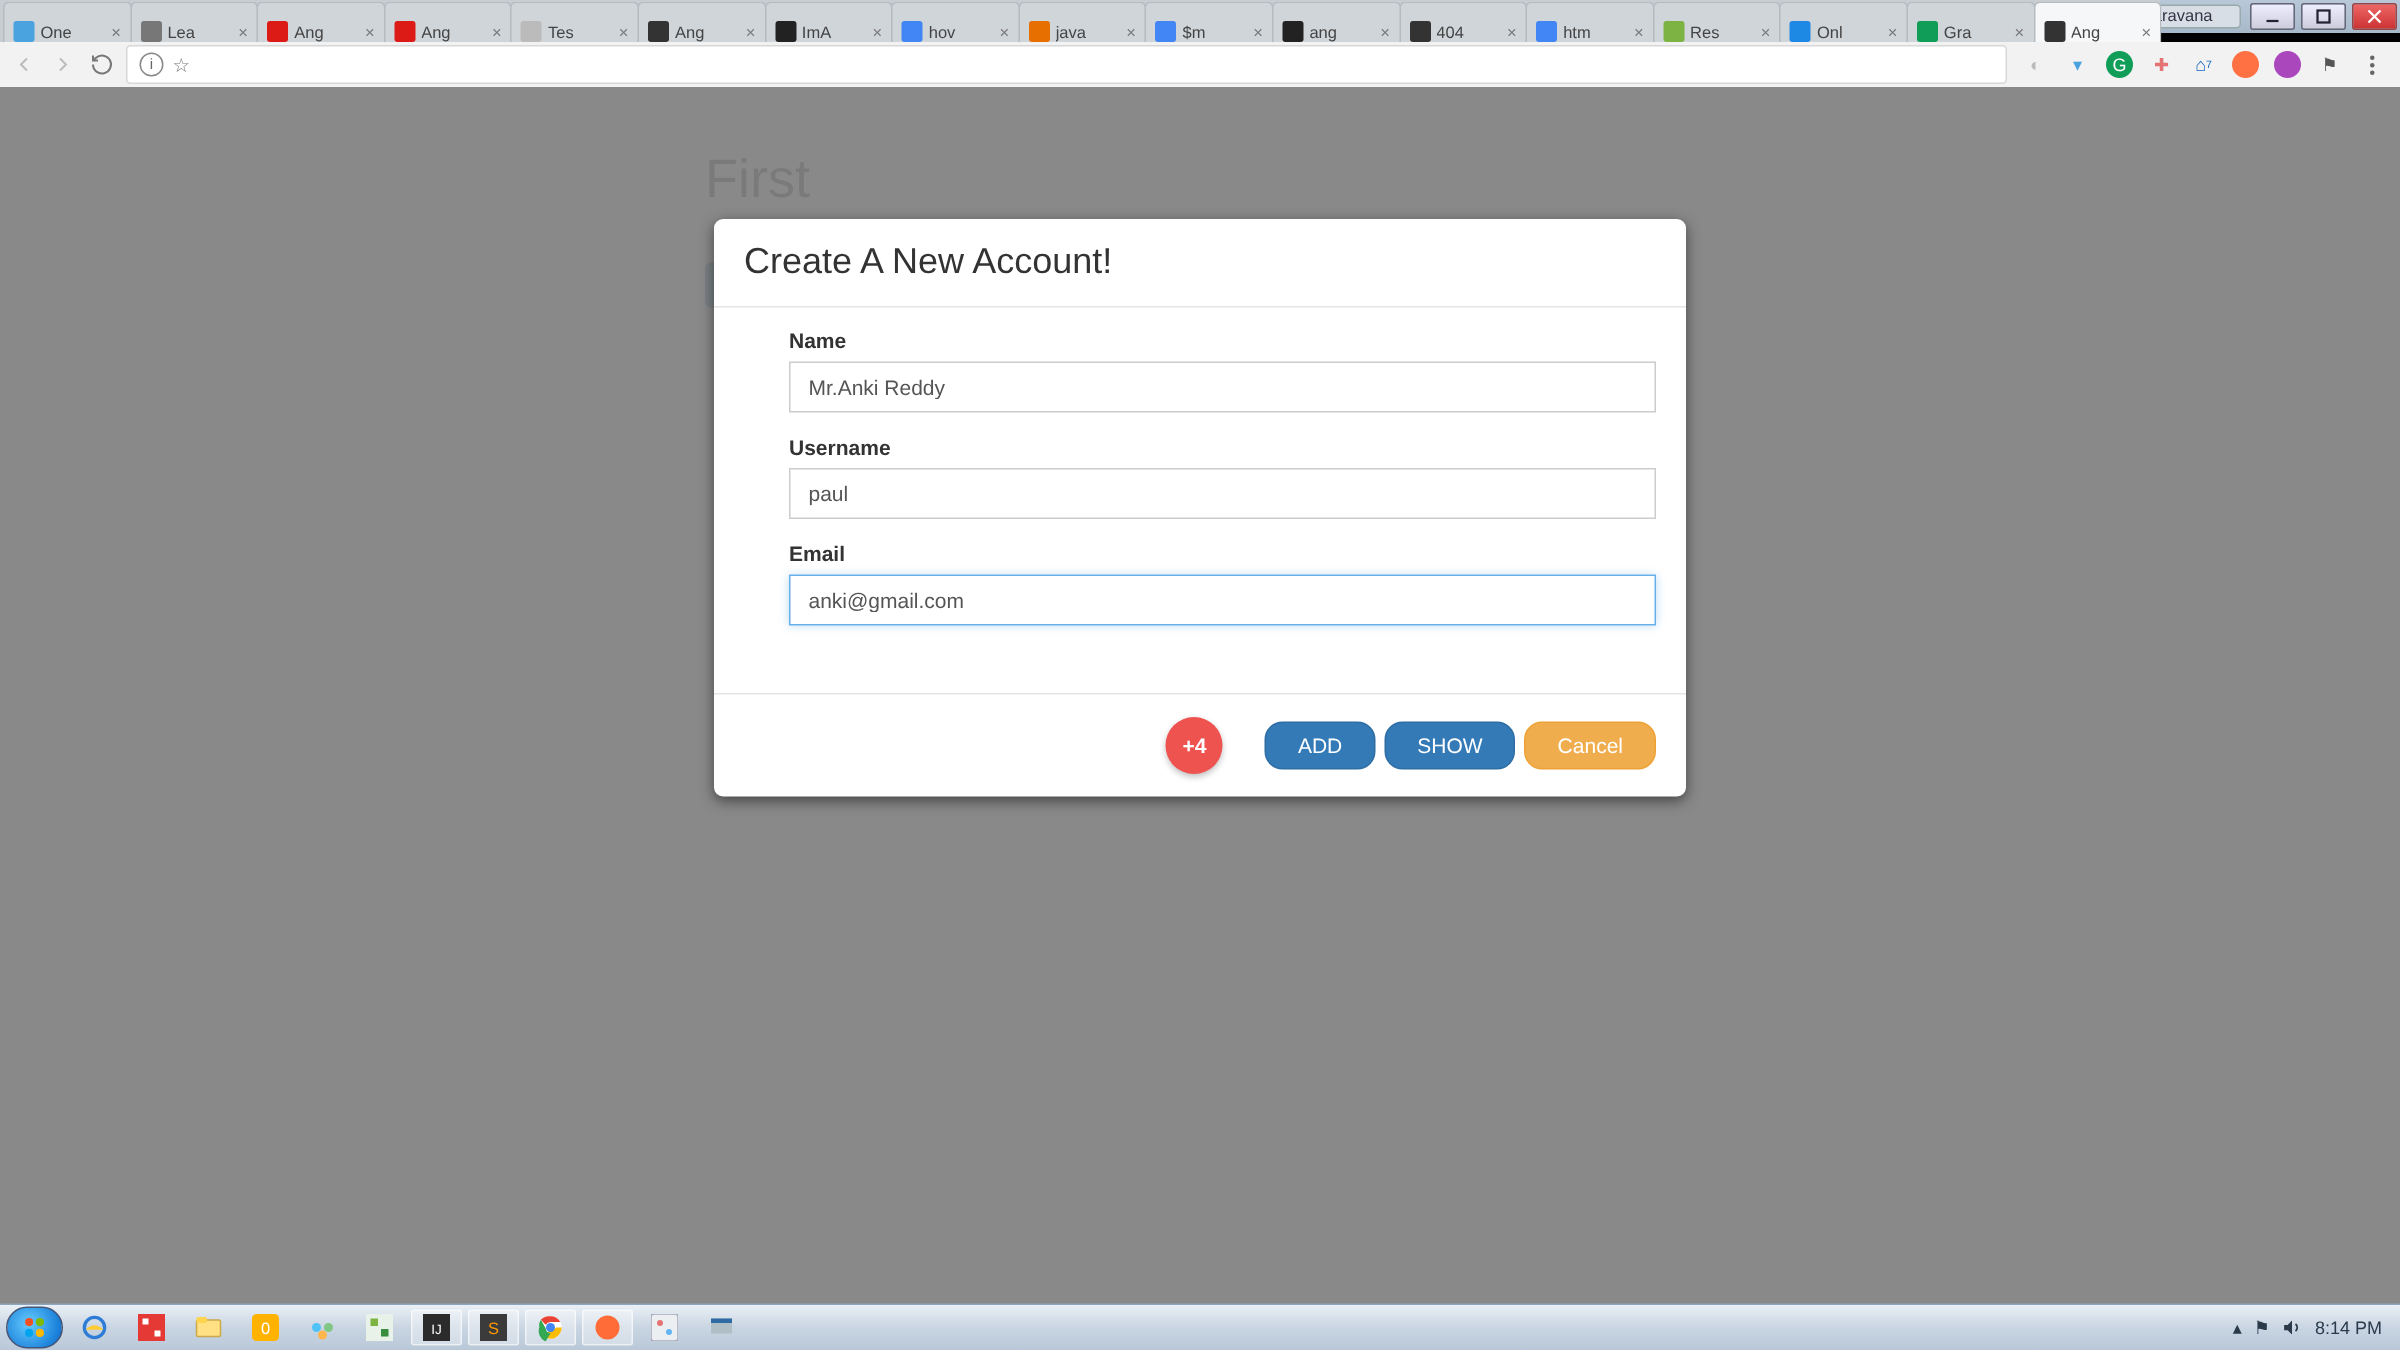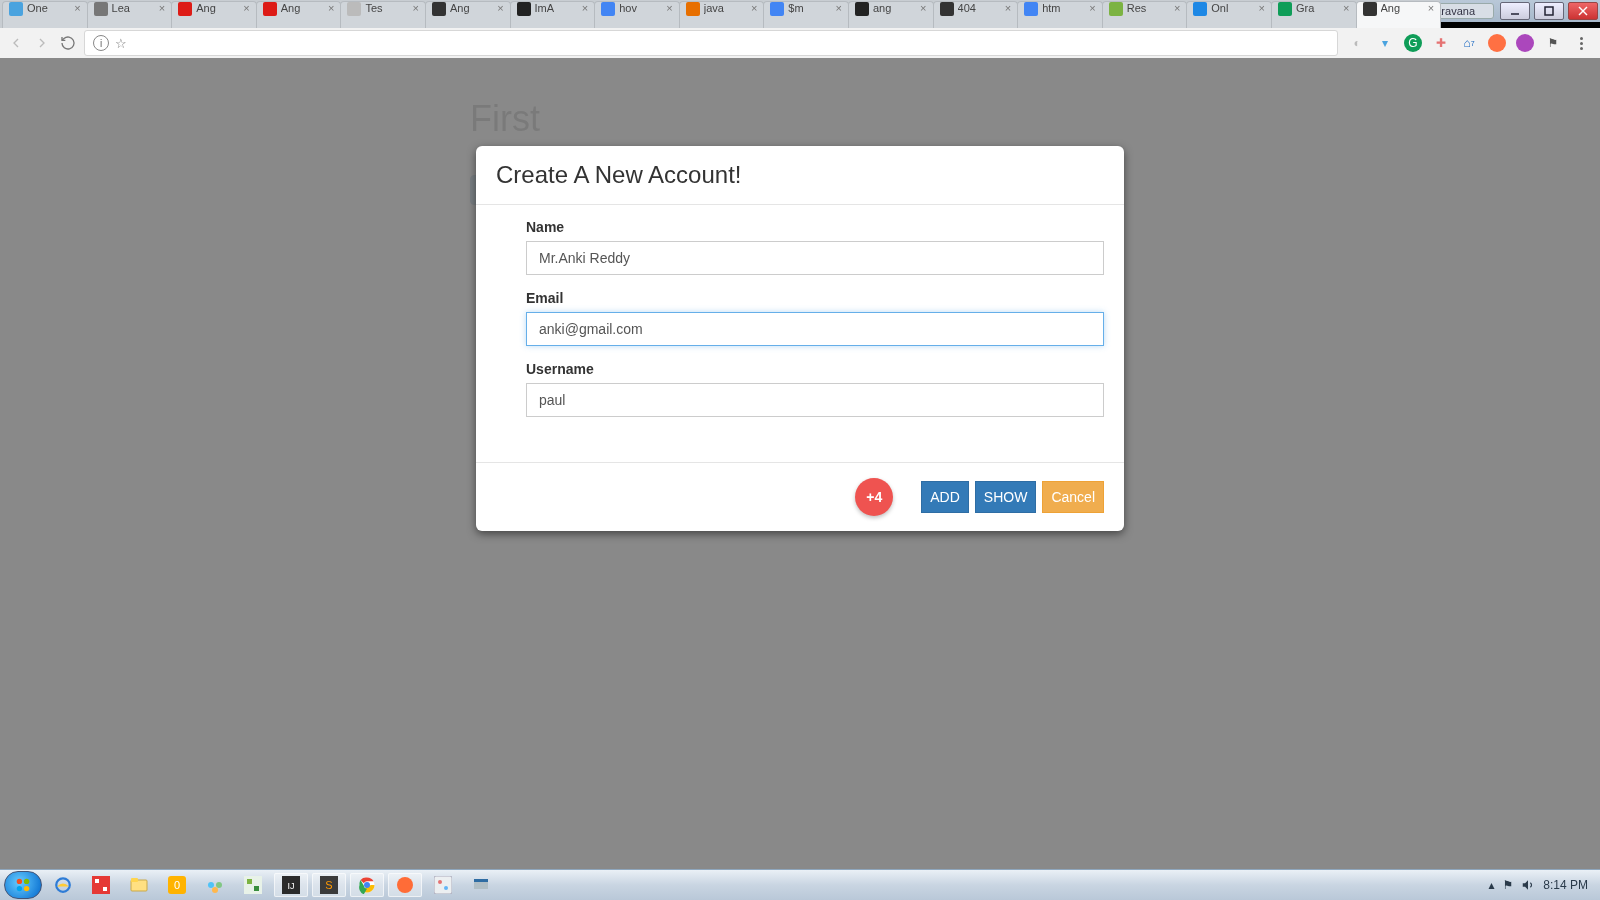--- a/index.html
+++ b/index.html
@@ -24,21 +24,21 @@
   }
   html,body{margin:0;padding:0;width:1600px;height:900px;font-family:"Helvetica Neue",Helvetica,Arial,sans-serif;color:var(--text);overflow:hidden;background:#000;}
   
   .desk-top{position:absolute;top:0;left:0;right:0;height:22px;background:linear-gradient(#b9c8d8,#a7b8cb);display:flex;align-items:center;justify-content:flex-end;font-size:11px;}
   .desk-top .user{background:#d8dee6;border:1px solid #9aa;border-radius:3px;padding:1px 18px 1px 8px;margin-right:4px;color:#334;}
   .winbtn{width:28px;height:16px;margin:0 2px;border:1px solid #667;border-radius:2px;background:linear-gradient(#eef,#ccd);display:flex;align-items:center;justify-content:center;font-size:10px;color:#223;}
   .winbtn.close{background:linear-gradient(#e66,#c33);color:#fff;border-color:#944;}
   .winbtn svg{width:10px;height:10px;}
   
   .tab-strip{position:absolute;top:0;left:0;right:160px;height:28px;background:#c8cdd2;display:flex;align-items:flex-end;padding-left:2px;}
-  .tab-strip .tab{height:26px;flex:1;max-width:80px;min-width:40px;display:flex;align-items:flex-start;gap:4px;padding:0 6px;background:#d0d5da;border:1px solid #b6bbc0;border-bottom:none;border-top-left-radius:4px;border-top-right-radius:4px;margin-right:-1px;font-size:11px;color:#444;overflow:hidden;}
+  .tab-strip .tab{height:26px;flex:1;max-width:80px;min-width:40px;display:flex;align-items:flex-end;gap:4px;padding:0 6px;background:#d0d5da;border:1px solid #b6bbc0;border-bottom:none;border-top-left-radius:4px;border-top-right-radius:4px;margin-right:-1px;font-size:11px;color:#444;overflow:hidden;}
   .tab-strip .tab.active{background:#f6f7f8;}
   .tab .favicon{width:14px;height:14px;flex:0 0 14px;border-radius:2px;}
   .tab .ttxt{white-space:nowrap;overflow:hidden;text-overflow:clip;flex:1;}
   .tab .tclose{font-size:11px;color:#777;flex:0 0 auto;}
   
   .addr-row{position:absolute;top:28px;left:0;right:0;height:30px;background:var(--chrome-bg);display:flex;align-items:center;padding:0 6px;gap:6px;border-bottom:1px solid #d0d0d0;}
   .nav-ico{width:20px;height:20px;border-radius:50%;display:flex;align-items:center;justify-content:center;color:#777;}
   .nav-ico.off{color:#bbb;}
   .nav-ico svg{width:16px;height:16px;}
   .omnibox{flex:1;height:24px;border:1px solid var(--addr-border);border-radius:3px;background:#fff;display:flex;align-items:center;padding:0 8px;gap:6px;font-size:13px;color:#555;}
@@ -62,21 +62,21 @@
   .modal{position:absolute;top:88px;left:50%;transform:translateX(-50%);width:648px;background:#fff;border-radius:6px;box-shadow:0 3px 9px rgba(0,0,0,.5);}
   .modal-header{padding:15px 20px;border-bottom:1px solid #e5e5e5;}
   .modal-title{font-size:24px;font-weight:500;margin:0;color:#333;}
   .modal-body{padding:14px 20px 30px;margin-left:30px;}
   .form-group{margin-bottom:15px;}
   .form-group label{display:block;font-weight:700;font-size:14px;margin-bottom:6px;color:var(--label);}
   .form-control{width:100%;box-sizing:border-box;height:34px;padding:6px 12px;font-size:14px;color:#555;background:#fff;border:1px solid var(--input-border);border-radius:0;}
   .form-control.focused{border-color:var(--focus-border);box-shadow:0 0 6px rgba(102,175,233,.45);}
   .modal-footer{padding:15px 20px;border-top:1px solid #e5e5e5;display:flex;align-items:center;justify-content:flex-end;gap:6px;}
   .fab{width:38px;height:38px;border-radius:50%;background:var(--red-fab);color:#fff;display:flex;align-items:center;justify-content:center;font-size:14px;font-weight:600;margin-right:22px;box-shadow:0 2px 4px rgba(0,0,0,.25);}
-  .btn{border-radius:0;padding:7px 8px;font-size:14px;color:#fff;border:1px solid transparent;cursor:pointer;}
+  .btn{border-radius:12px;padding:7px 21px;font-size:14px;color:#fff;border:1px solid transparent;cursor:pointer;}
   .btn.primary{background:var(--primary);border-color:#2e6da4;}
   .btn.warning{background:var(--warning);border-color:#eea236;}
   
   .taskbar{position:absolute;left:0;right:0;bottom:0;height:30px;background:linear-gradient(#eaf0f6,#c9d5e2 50%,#b9c8d8);border-top:1px solid #8ea6bd;display:flex;align-items:center;padding:0 4px;gap:4px;}
   .start{width:36px;height:26px;border-radius:14px;background:radial-gradient(circle at 40% 40%,#6cf,#06c);border:1px solid #457;display:flex;align-items:center;justify-content:center;}
   .start svg{width:18px;height:18px;}
   .tbico{width:34px;height:24px;border-radius:2px;display:flex;align-items:center;justify-content:center;}
   .tbico.active{background:rgba(255,255,255,.35);box-shadow:inset 0 0 0 1px rgba(255,255,255,.6);}
   .tbspacer{flex:1;}
   .tray{display:flex;align-items:center;gap:8px;color:#2a3a4a;font-size:12px;padding-right:8px;}
@@ -244,26 +244,26 @@
   <div class="modal">
     <div class="modal-header">
       <h2 class="modal-title">Create A New Account!</h2>
     </div>
     <div class="modal-body">
       <div class="form-group">
         <label>Name</label>
         <input class="form-control" type="text" value="Mr.Anki Reddy" style="">
       </div>
       <div class="form-group">
+        <label>Username</label>
+        <input class="form-control" type="text" value="paul" style="">
+      </div>
+      <div class="form-group">
         <label>Email</label>
         <input class="form-control focused" type="text" value="anki@gmail.com" style="">
-      </div>
-      <div class="form-group">
-        <label>Username</label>
-        <input class="form-control" type="text" value="paul" style="">
       </div>
     </div>
     <div class="modal-footer">
       <div class="fab">+4</div>
       <button class="btn primary">ADD</button>
       <button class="btn primary">SHOW</button>
       <button class="btn warning">Cancel</button>
     </div>
   </div>
 </div>

